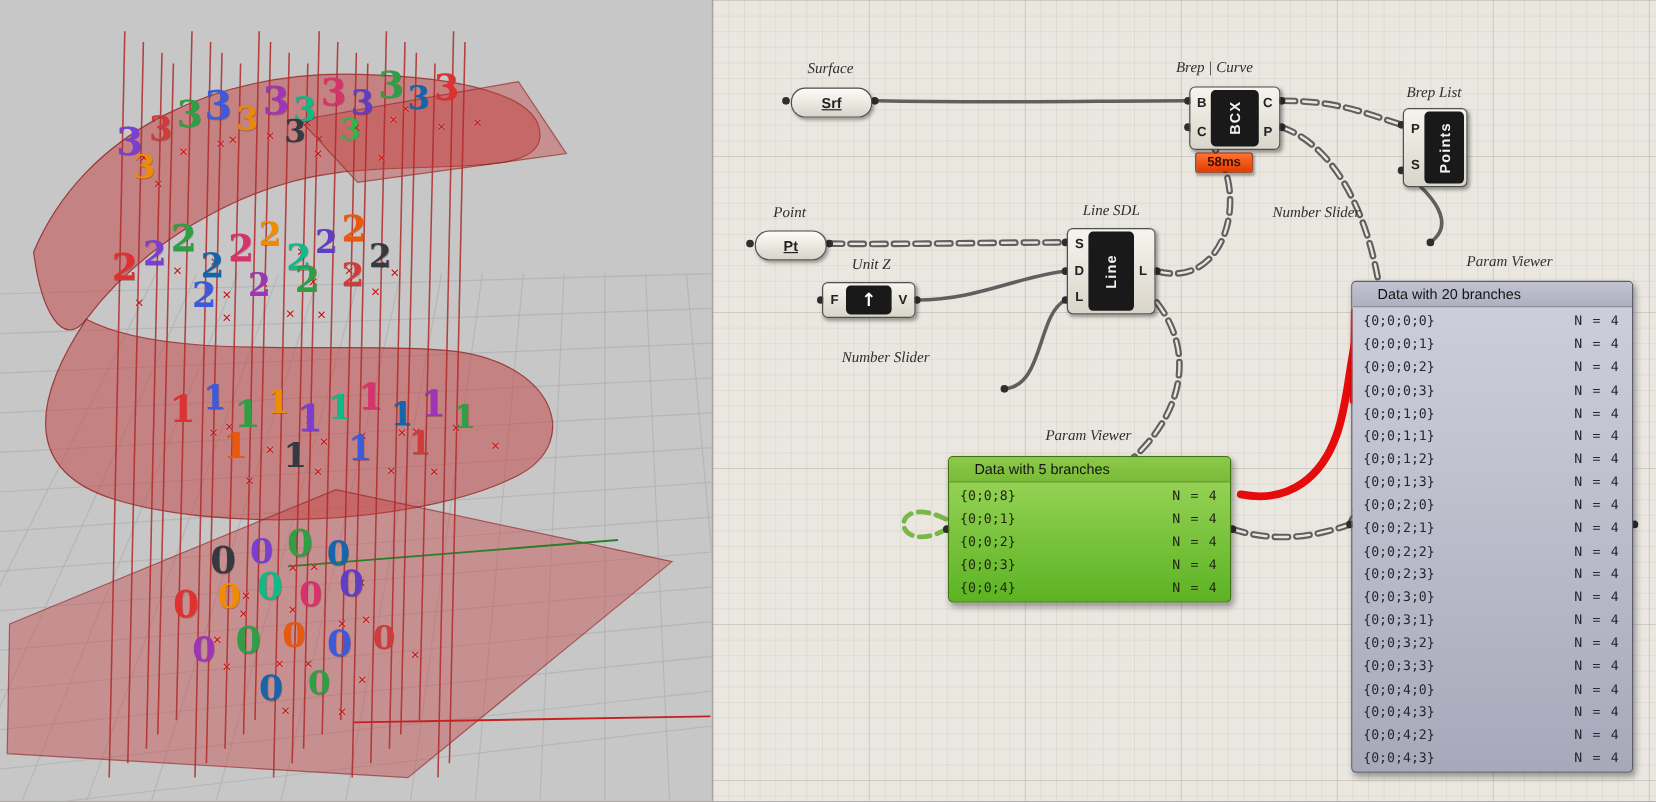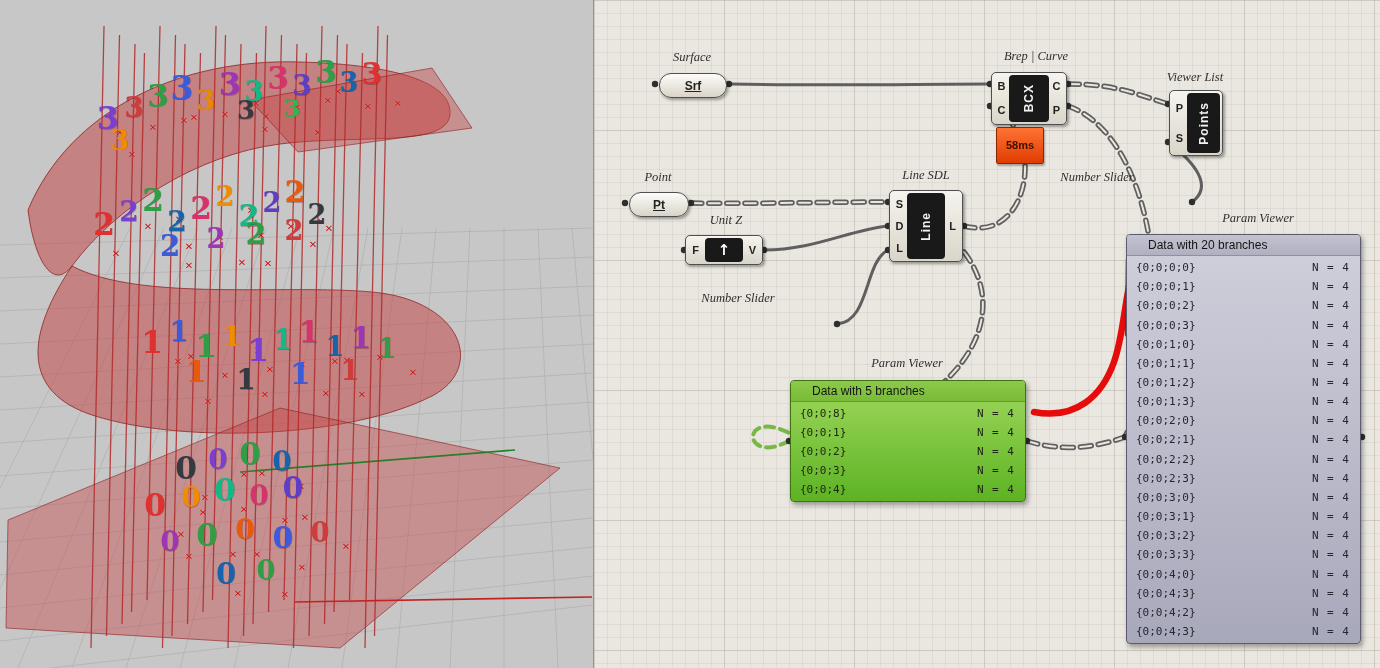--- a/index.html
+++ b/index.html
@@ -43,21 +43,21 @@
 
   .comp{position:absolute;display:flex;align-items:stretch;border:1.4px solid #4f4f4f;border-radius:5px;
     background:linear-gradient(#f6f4ee,#d9d5c9);box-shadow:1.5px 2px 3px rgba(0,0,0,.35);padding:2px;box-sizing:border-box;}
   .ports{display:flex;flex-direction:column;justify-content:space-around;align-items:center;width:15px;
     font:bold 11px/1 "Liberation Sans",sans-serif;color:#222;}
   .plate{background:#191919;border-radius:4px;display:flex;align-items:center;justify-content:center;width:22px;}
   .vtext{writing-mode:vertical-rl;transform:rotate(180deg);color:#f2f2f2;font:bold 12px/1 "Liberation Sans",sans-serif;letter-spacing:1px;}
   .icon-sq{width:24px;height:24px;margin:auto 2px;background:#191919;border-radius:4px;color:#fff;
     display:flex;align-items:center;justify-content:center;font:bold 15px/1 "DejaVu Sans",sans-serif;}
 
-  .badge{position:absolute;height:15px;padding:10px 9px;background:linear-gradient(#ff7333,#e03c00);
+  .badge{position:absolute;height:15px;padding:0 9px;background:linear-gradient(#ff7333,#e03c00);
     border:1px solid #8a2500;color:#401000;font:bold 11px/1 "Liberation Sans",sans-serif;
     display:flex;align-items:center;justify-content:center;border-radius:2px;box-shadow:1px 2px 2px rgba(0,0,0,.3);}
 
   .slider{position:absolute;height:22px;border:1.4px solid #4f4f4f;border-radius:11px;
     background:linear-gradient(#fbf9f4,#dcd8cd);box-shadow:1.5px 2px 3px rgba(0,0,0,.35);
     display:flex;align-items:stretch;overflow:hidden;box-sizing:border-box;}
   .slider-name{padding:0 10px;font:bold 12px/1 "Liberation Sans",sans-serif;color:#222;border-right:1px solid #8b877c;
     background:linear-gradient(#eee9df,#cfcabd);display:flex;align-items:center;}
   .slider-track{flex:1;position:relative;background:linear-gradient(#f7f5ef,#eceadd);}
   .slider-value{position:absolute;top:0;height:100%;display:flex;align-items:center;gap:5px;
@@ -318,22 +318,22 @@
           <circle class="nub" cx="768" cy="437" r="3.2"></circle>
       </g>
 
       <g>
         <path class="ink" d="M440,412 C 482,420 508,396 520,362 C 530,334 530,300 540,264"></path>
         <path class="ink" d="M547,258 L535,260 L534,334 L547,336"></path>
       </g>
     </svg>
 
     <div class="gh-label" style="left:98px;top:51px">Surface</div>
-    <div class="gh-label" style="left:442px;top:50px">Brep | Curve</div>
-    <div class="gh-label" style="left:601px;top:71px">Viewer List</div>
+    <div class="gh-label" style="left:418px;top:50px">Brep | Curve</div>
+    <div class="gh-label" style="left:601px;top:71px">Brep List</div>
     <div class="gh-label" style="left:64px;top:171px">Point</div>
     <div class="gh-label" style="left:132px;top:214px">Unit Z</div>
     <div class="gh-label" style="left:332px;top:169px">Line SDL</div>
     <div class="gh-label" style="left:503px;top:171px">Number Slider</div>
     <div class="gh-label" style="left:144px;top:292px">Number Slider</div>
     <div class="gh-label" style="left:313px;top:357px">Param Viewer</div>
     <div class="gh-label" style="left:664px;top:212px">Param Viewer</div>
 
     <div class="capsule" style="left:65px;top:73px;width:66px">
       <span>Srf</span>

